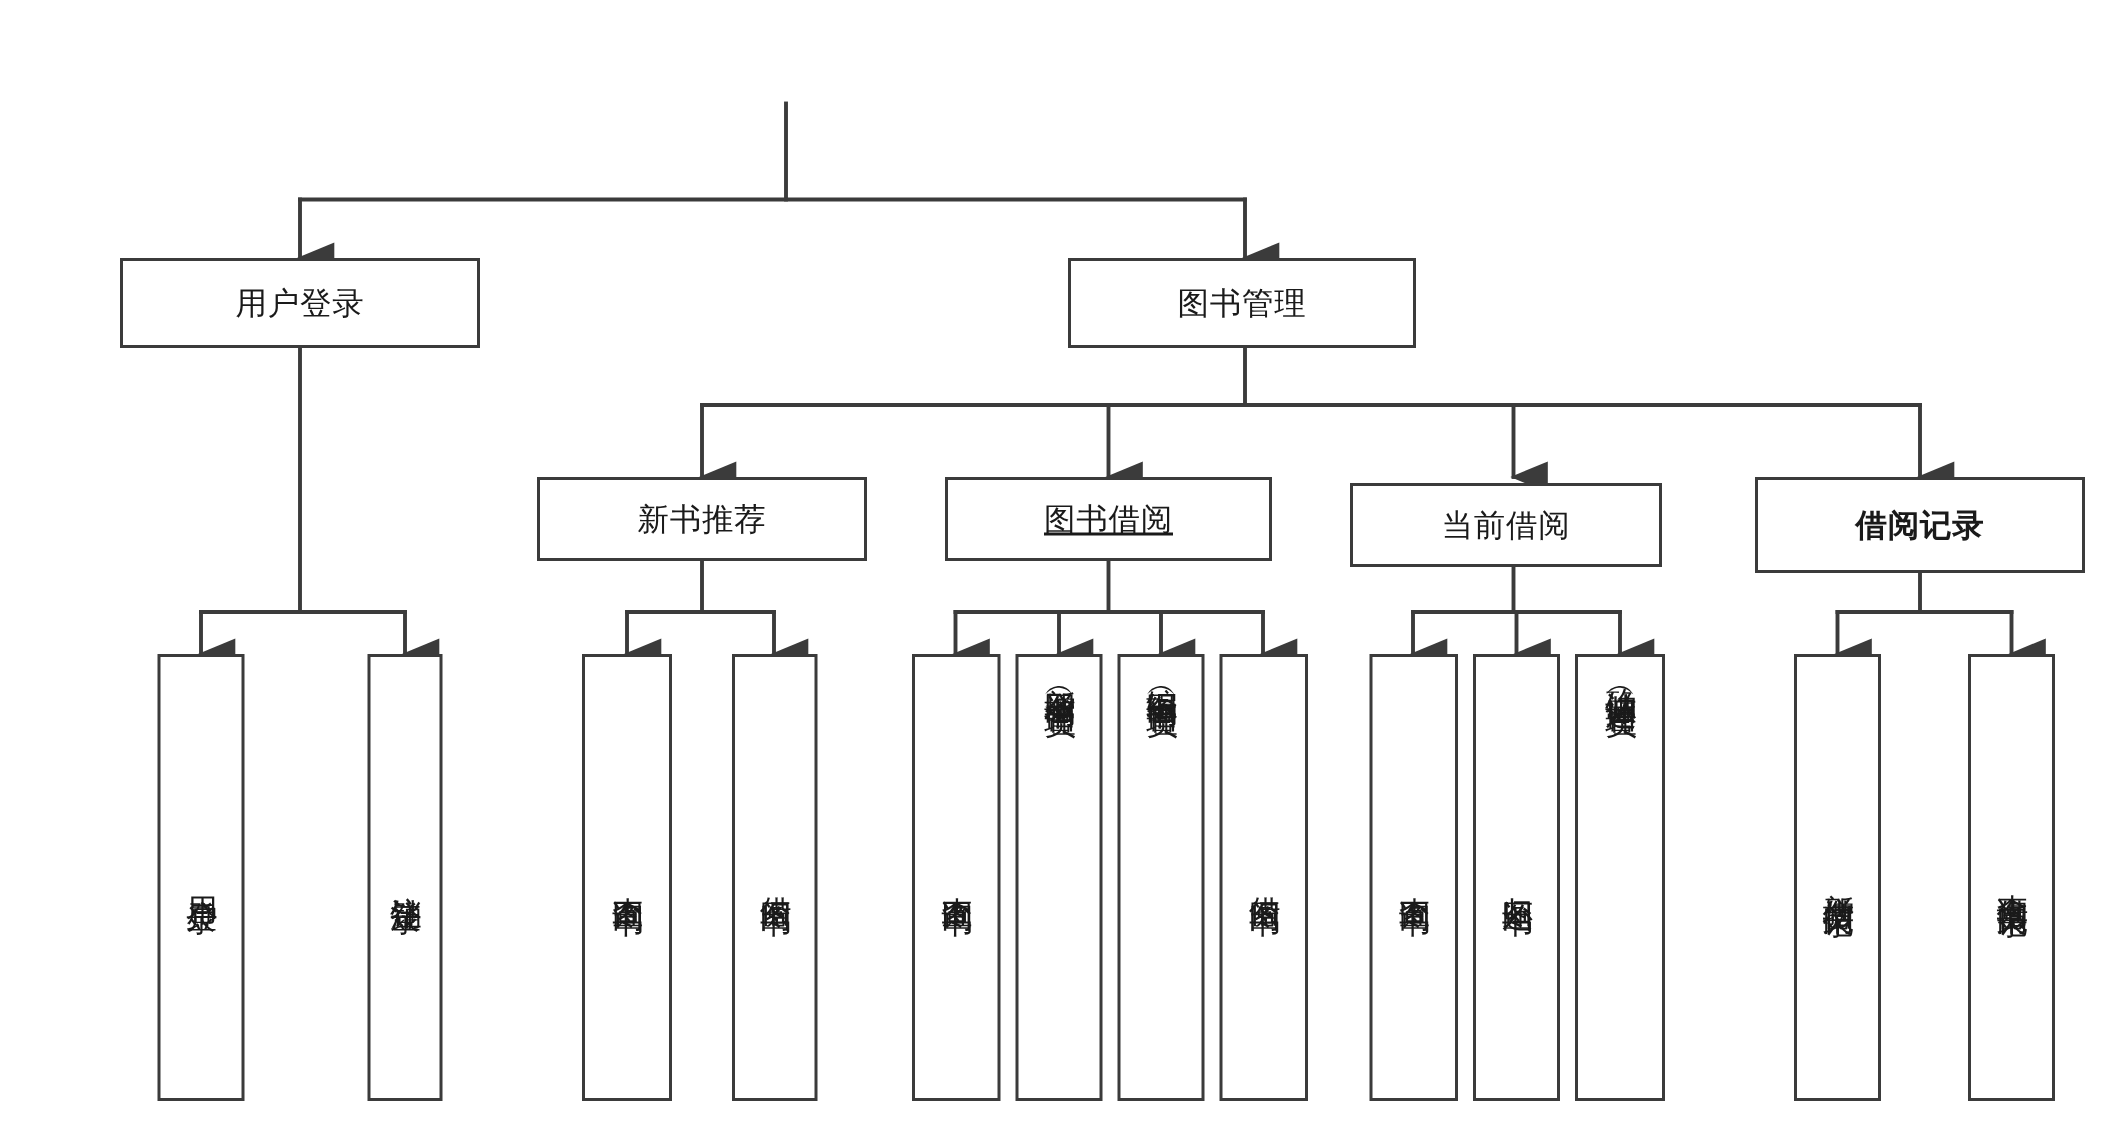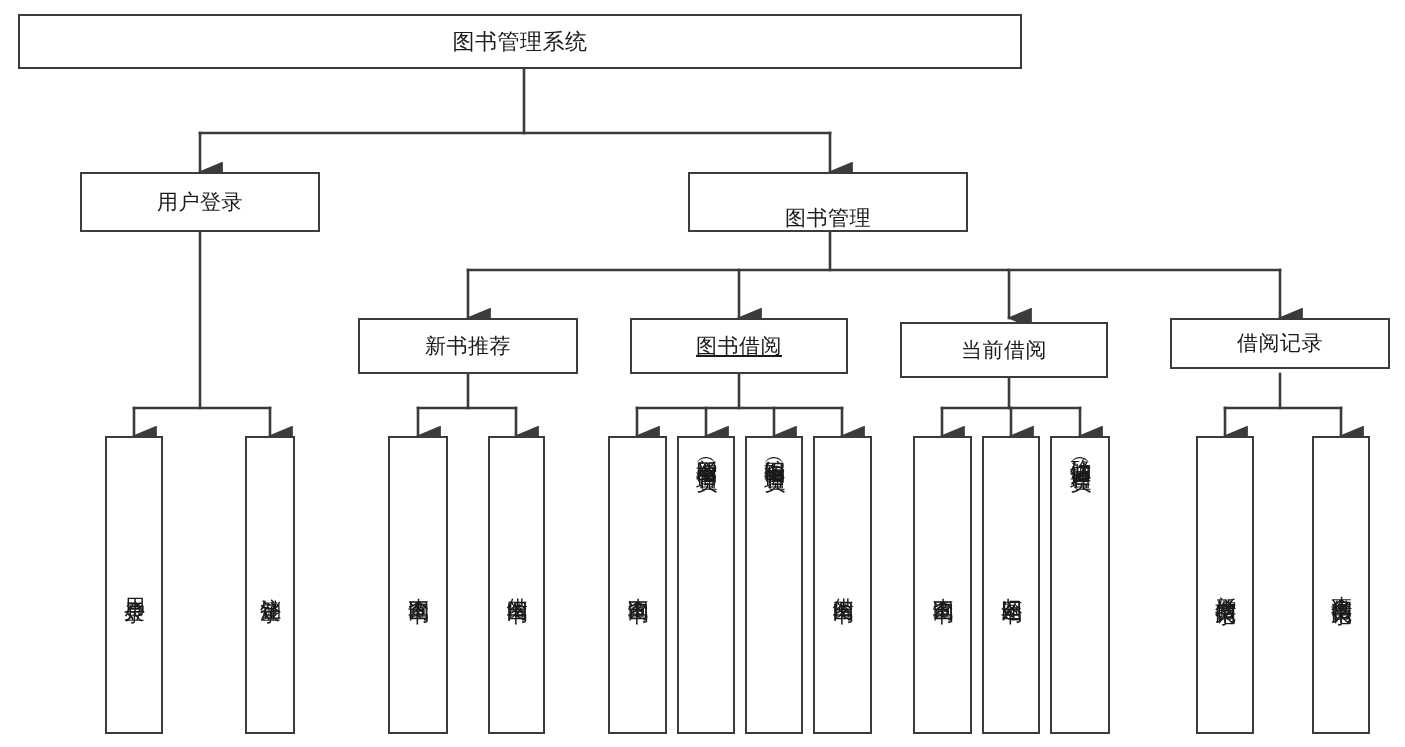--- a/index.html
+++ b/index.html
@@ -125,43 +125,40 @@
         <line x1="942" y1="408" x2="942" y2="436" marker-end="url(#arrowhead)"></line>
         <line x1="1011" y1="408" x2="1011" y2="436" marker-end="url(#arrowhead)"></line>
         <line x1="1080" y1="408" x2="1080" y2="436" marker-end="url(#arrowhead)"></line>
         <line x1="1280" y1="374" x2="1280" y2="408"></line>
         <line x1="1225" y1="408" x2="1341" y2="408"></line>
         <line x1="1225" y1="408" x2="1225" y2="436" marker-end="url(#arrowhead)"></line>
         <line x1="1341" y1="408" x2="1341" y2="436" marker-end="url(#arrowhead)"></line>
       </g>
   </svg>
 
-  <div class="node node-h node-root" id="node-root" style="left: 18px; top: 14px; width: 1004px; height: 55px;">
-    <span class="node-label">图书管理系统</span>
-  </div>
 
   <div id="nodes-level2">
       <div class="node node-h" style="left: 80px; top: 172px; width: 240px; height: 60px;">
         <span class="node-label">用户登录</span>
       </div>
-      <div class="node node-h" style="left: 688px; top: 172px; width: 280px; height: 60px; align-items: flex-end;">
+      <div class="node node-h" style="left: 712px; top: 172px; width: 232px; height: 60px;">
         <span class="node-label">图书管理</span>
       </div>
     </div>
   <div id="nodes-level3">
       <div class="node node-h" style="left: 358px; top: 318px; width: 220px; height: 56px; align-items: center;">
         <span class="node-label">新书推荐</span>
       </div>
       <div class="node node-h" style="left: 630px; top: 318px; width: 218px; height: 56px; text-decoration: underline;">
         <span class="node-label">图书借阅</span>
       </div>
       <div class="node node-h" style="left: 900px; top: 322px; width: 208px; height: 56px; align-items: center;">
         <span class="node-label">当前借阅</span>
       </div>
-      <div class="node node-h" style="left: 1170px; top: 318px; width: 220px; height: 51px;">
+      <div class="node node-h" style="left: 1170px; top: 318px; width: 220px; height: 64px; font-weight: bold;">
         <span class="node-label">借阅记录</span>
       </div>
     </div>
   <div id="nodes-leaves">
       <div class="node node-v short-label" style="left: 105px; top: 436px; width: 58px; height: 298px;">
         <span class="node-label">用户登录</span>
       </div>
       <div class="node node-v short-label" style="left: 245px; top: 436px; width: 50px; height: 298px;">
         <span class="node-label">注销登录</span>
       </div>

